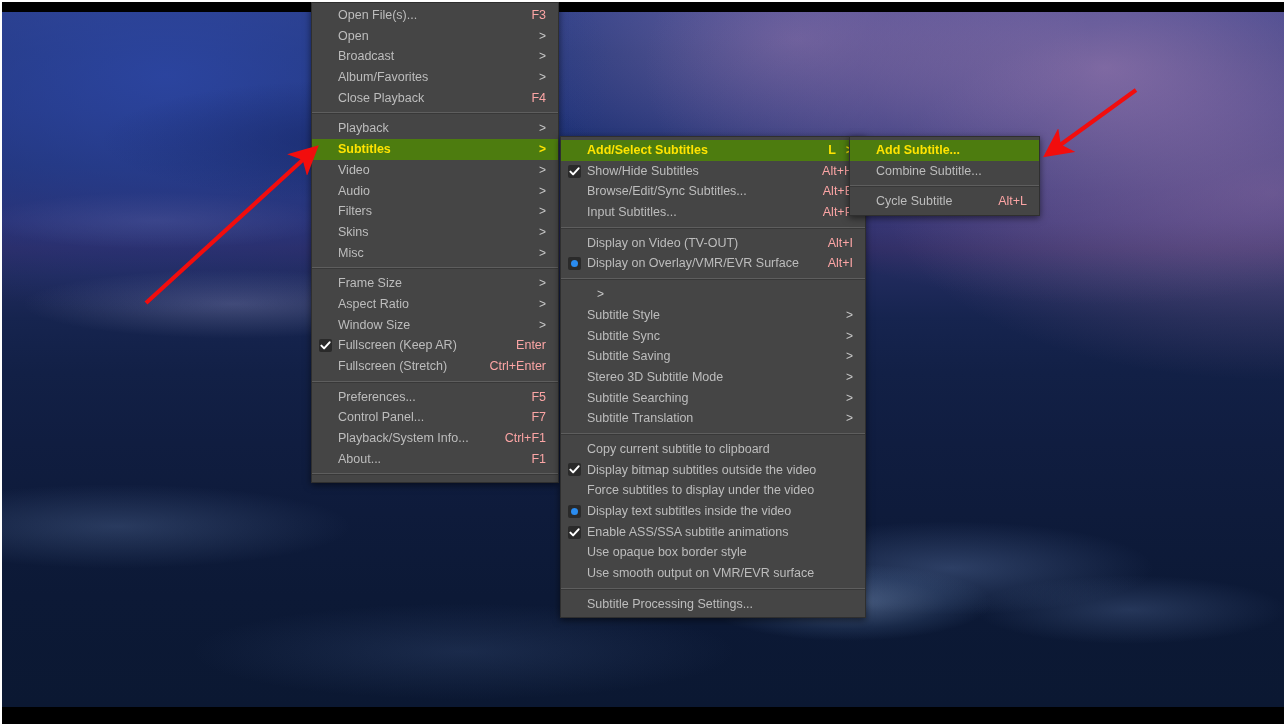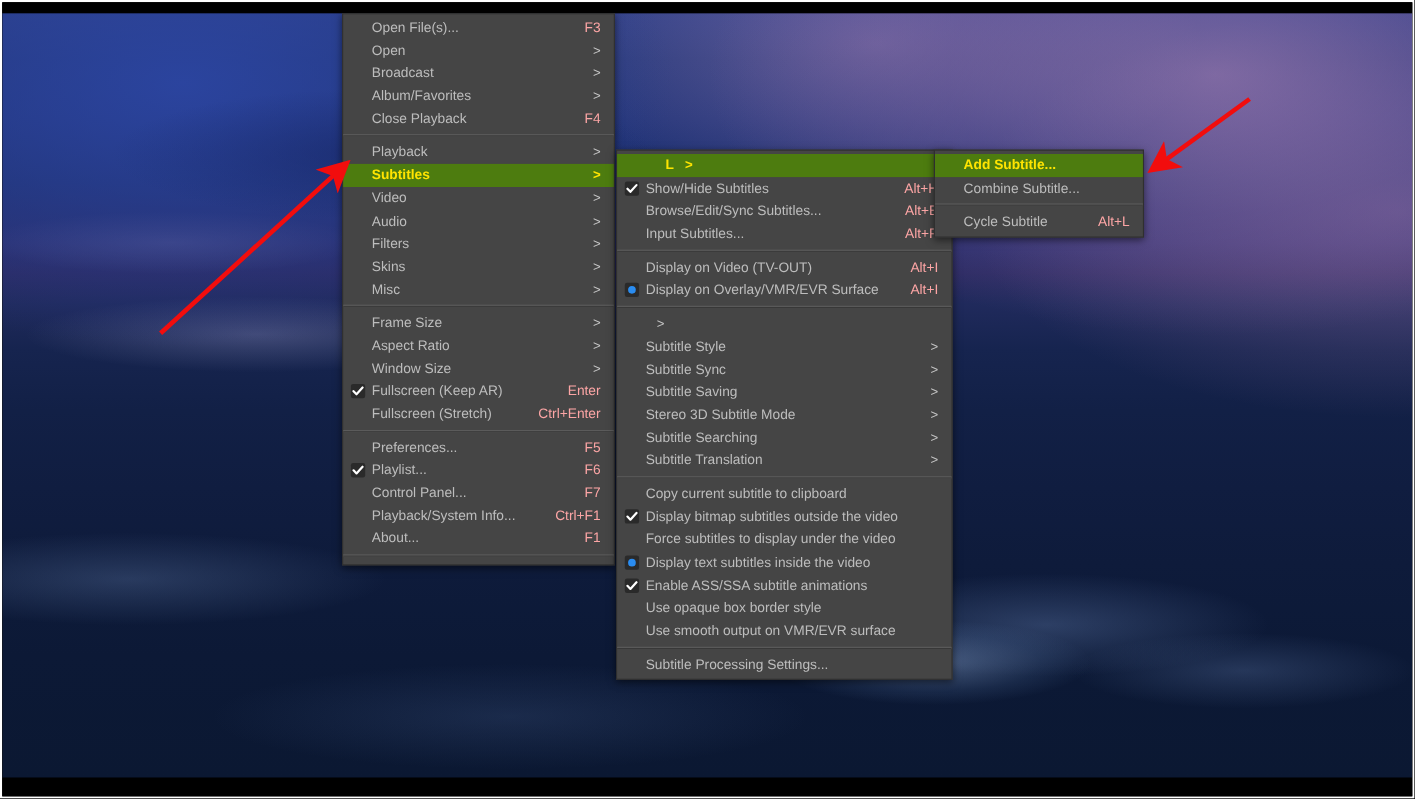--- a/index.html
+++ b/index.html
@@ -105,21 +105,21 @@
     position: absolute;
     background: #454545;
     border: 1px solid #2f2f2f;
     box-sizing: border-box;
     padding: 3px 0;
     box-shadow: 0 2px 7px rgba(0,0,0,0.55);
     font-size: 12.5px;
     color: #d8d8d8;
     user-select: none;
   }
-  #menu-main   { left: 309px; top: 10px;   width: 248px; padding-top: 2px; }
+  #menu-main   { left: 309px; top: 0px;   width: 248px; padding-top: 2px; }
   #menu-sub    { left: 558px; top: 134px; width: 306px; }
   #menu-sub2   { left: 847px; top: 134px; width: 191px; }
 
   .mi {
     position: relative;
     height: 20.7px;
     line-height: 20.7px;
     display: flex;
     align-items: center;
     padding: 0 12px 0 0;
@@ -308,51 +308,41 @@
         <span class="label">Fullscreen (Stretch)</span>
         <span class="accel">Ctrl+Enter</span>
       </div>
       <div class="sep"></div>
       <div class="mi dim">
         <span class="mark"></span>
         <span class="label">Preferences...</span>
         <span class="accel">F5</span>
       </div>
       <div class="mi dim">
-        <span class="mark">
-          <span class="chk">
-            <svg width="11" height="11" viewBox="0 0 11 11">
-              <path d="M1.4 5.6 L4.1 8.4 L9.6 2.3" fill="none" stroke="#ffffff" stroke-width="2" stroke-linecap="round" stroke-linejoin="round"></path>
-            </svg>
-          </span>
-        </span>
-        <span class="label">Playlist...</span>
-        <span class="accel">F6</span>
-      </div>
-      <div class="mi dim">
         <span class="mark"></span>
         <span class="label">Control Panel...</span>
         <span class="accel">F7</span>
       </div>
       <div class="mi dim">
         <span class="mark"></span>
         <span class="label">Playback/System Info...</span>
         <span class="accel">Ctrl+F1</span>
       </div>
       <div class="mi dim">
         <span class="mark"></span>
         <span class="label">About...</span>
         <span class="accel">F1</span>
       </div>
       <div class="sep"></div>
     </div>
 
   <div class="menu" id="menu-sub">
       <div class="mi highlight">
         <span class="mark"></span>
+        <span class="label">Add/Select Subtitles</span>
         <span class="accel">L</span>
         <span class="arrow">&gt;</span>
       </div>
       <div class="mi dim">
         <span class="mark">
           <span class="chk">
             <svg width="11" height="11" viewBox="0 0 11 11">
               <path d="M1.4 5.6 L4.1 8.4 L9.6 2.3" fill="none" stroke="#ffffff" stroke-width="2" stroke-linecap="round" stroke-linejoin="round"></path>
             </svg>
           </span>

